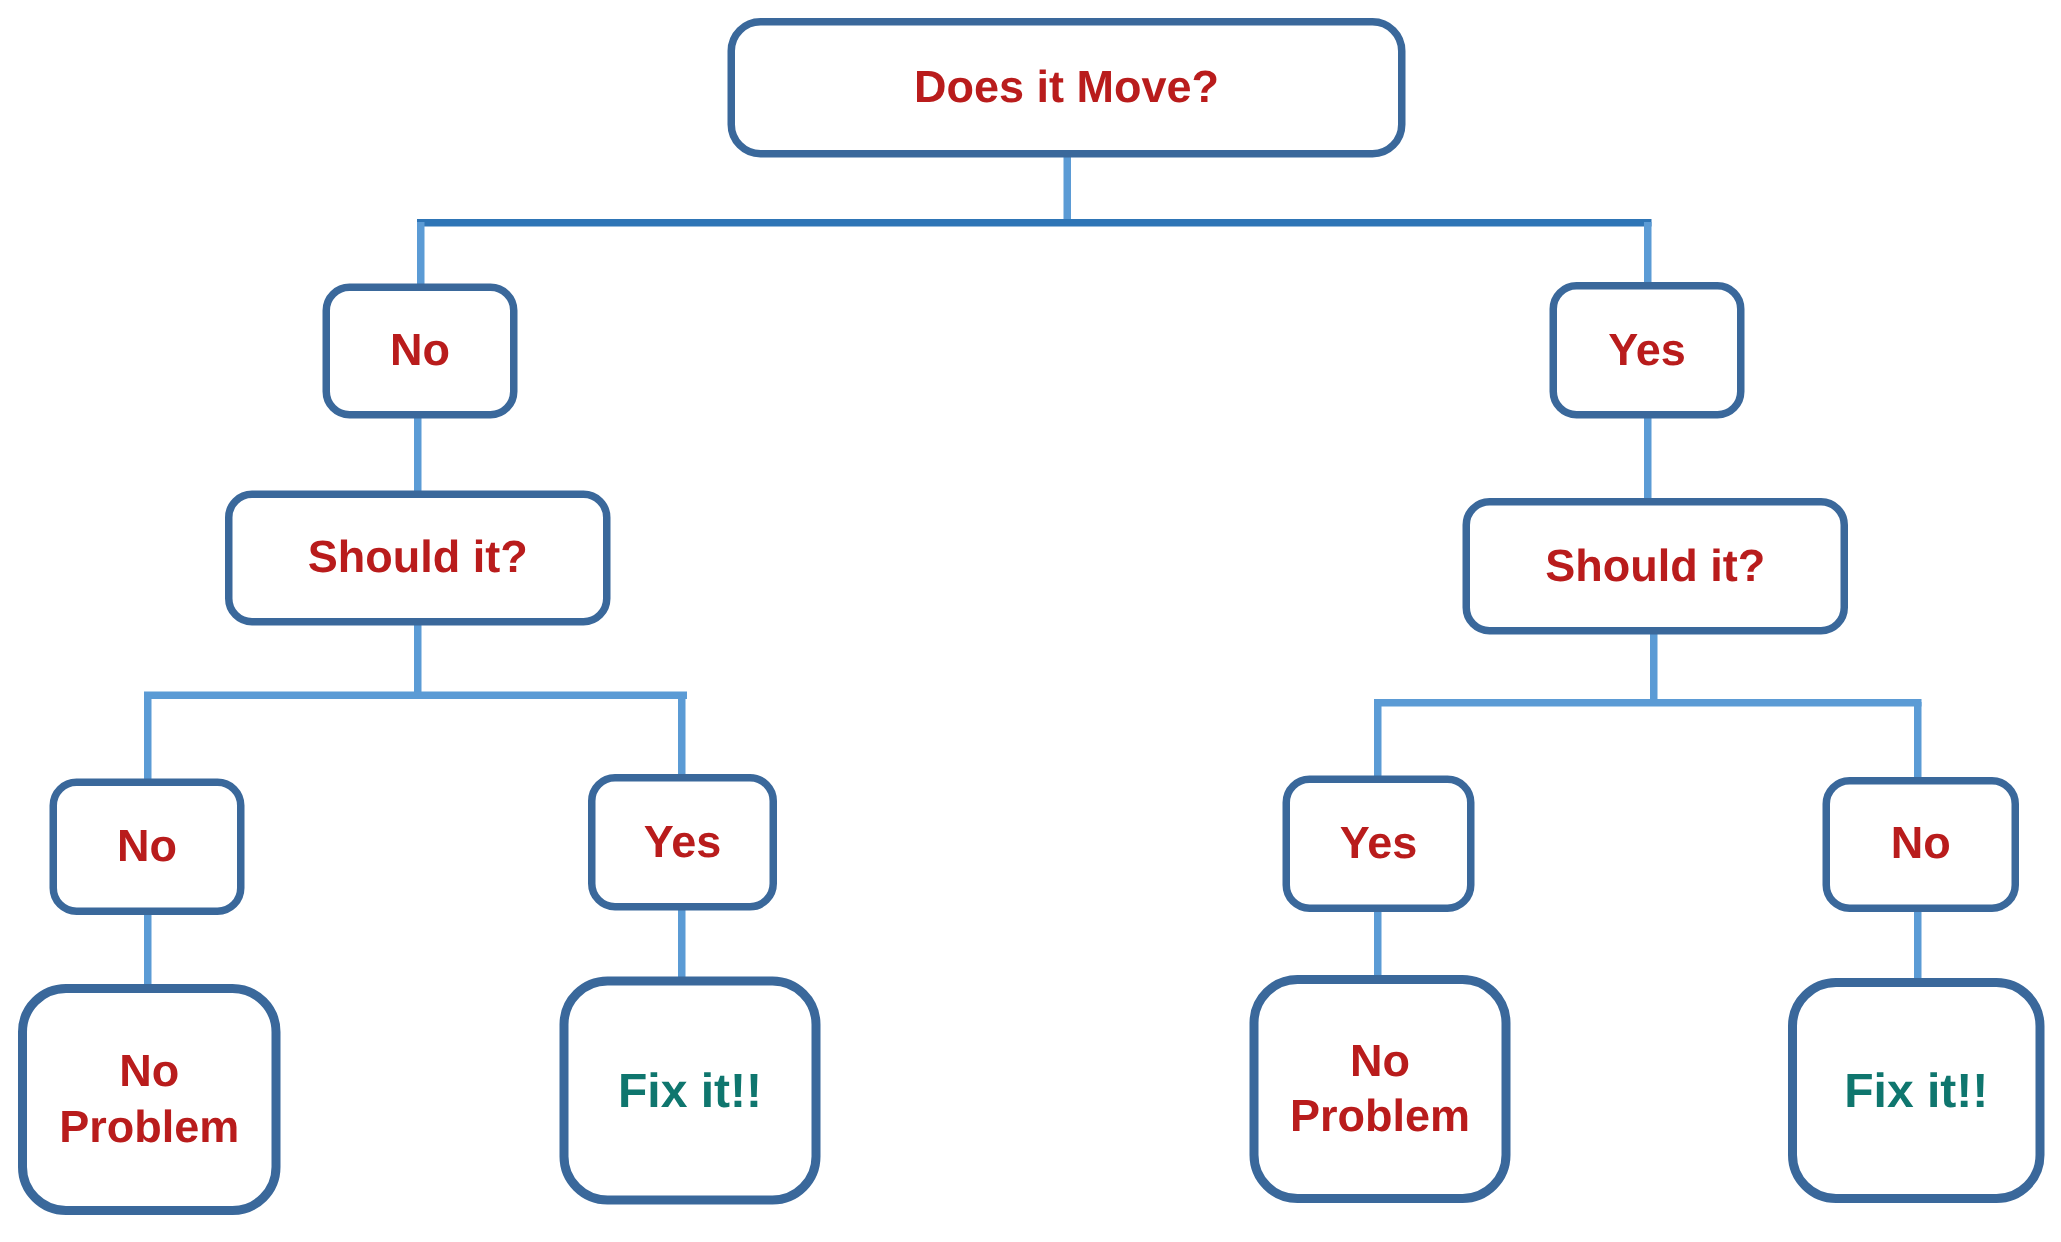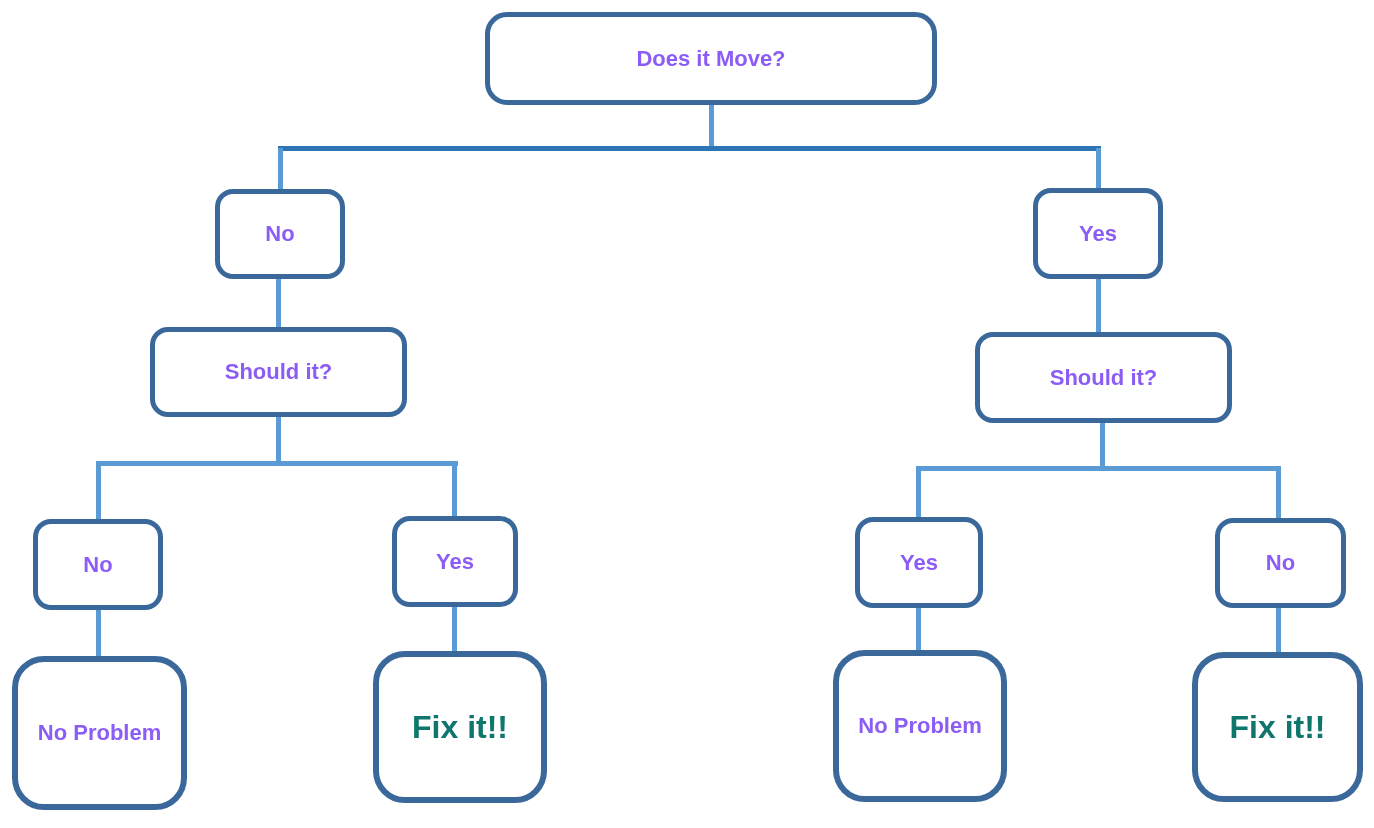--- a/index.html
+++ b/index.html
@@ -27,23 +27,23 @@
   .node {
     position: absolute;
     box-sizing: border-box;
     background: #ffffff;
     border: 5px solid #3a689b;
     border-radius: 18px;
     display: flex;
     align-items: center;
     justify-content: center;
     text-align: center;
-    color: #8b5cf6;
+    color: #b91c1c;
     font-weight: 700;
-    font-size: 22px;
+    font-size: 30px;
     line-height: 1.25;
   }
   .node.leaf {
     border-radius: 32px;
     border-width: 6px;
     text-align: center;
   }
   .node.alert {
     color: #0f766e;
     font-size: 32px;

